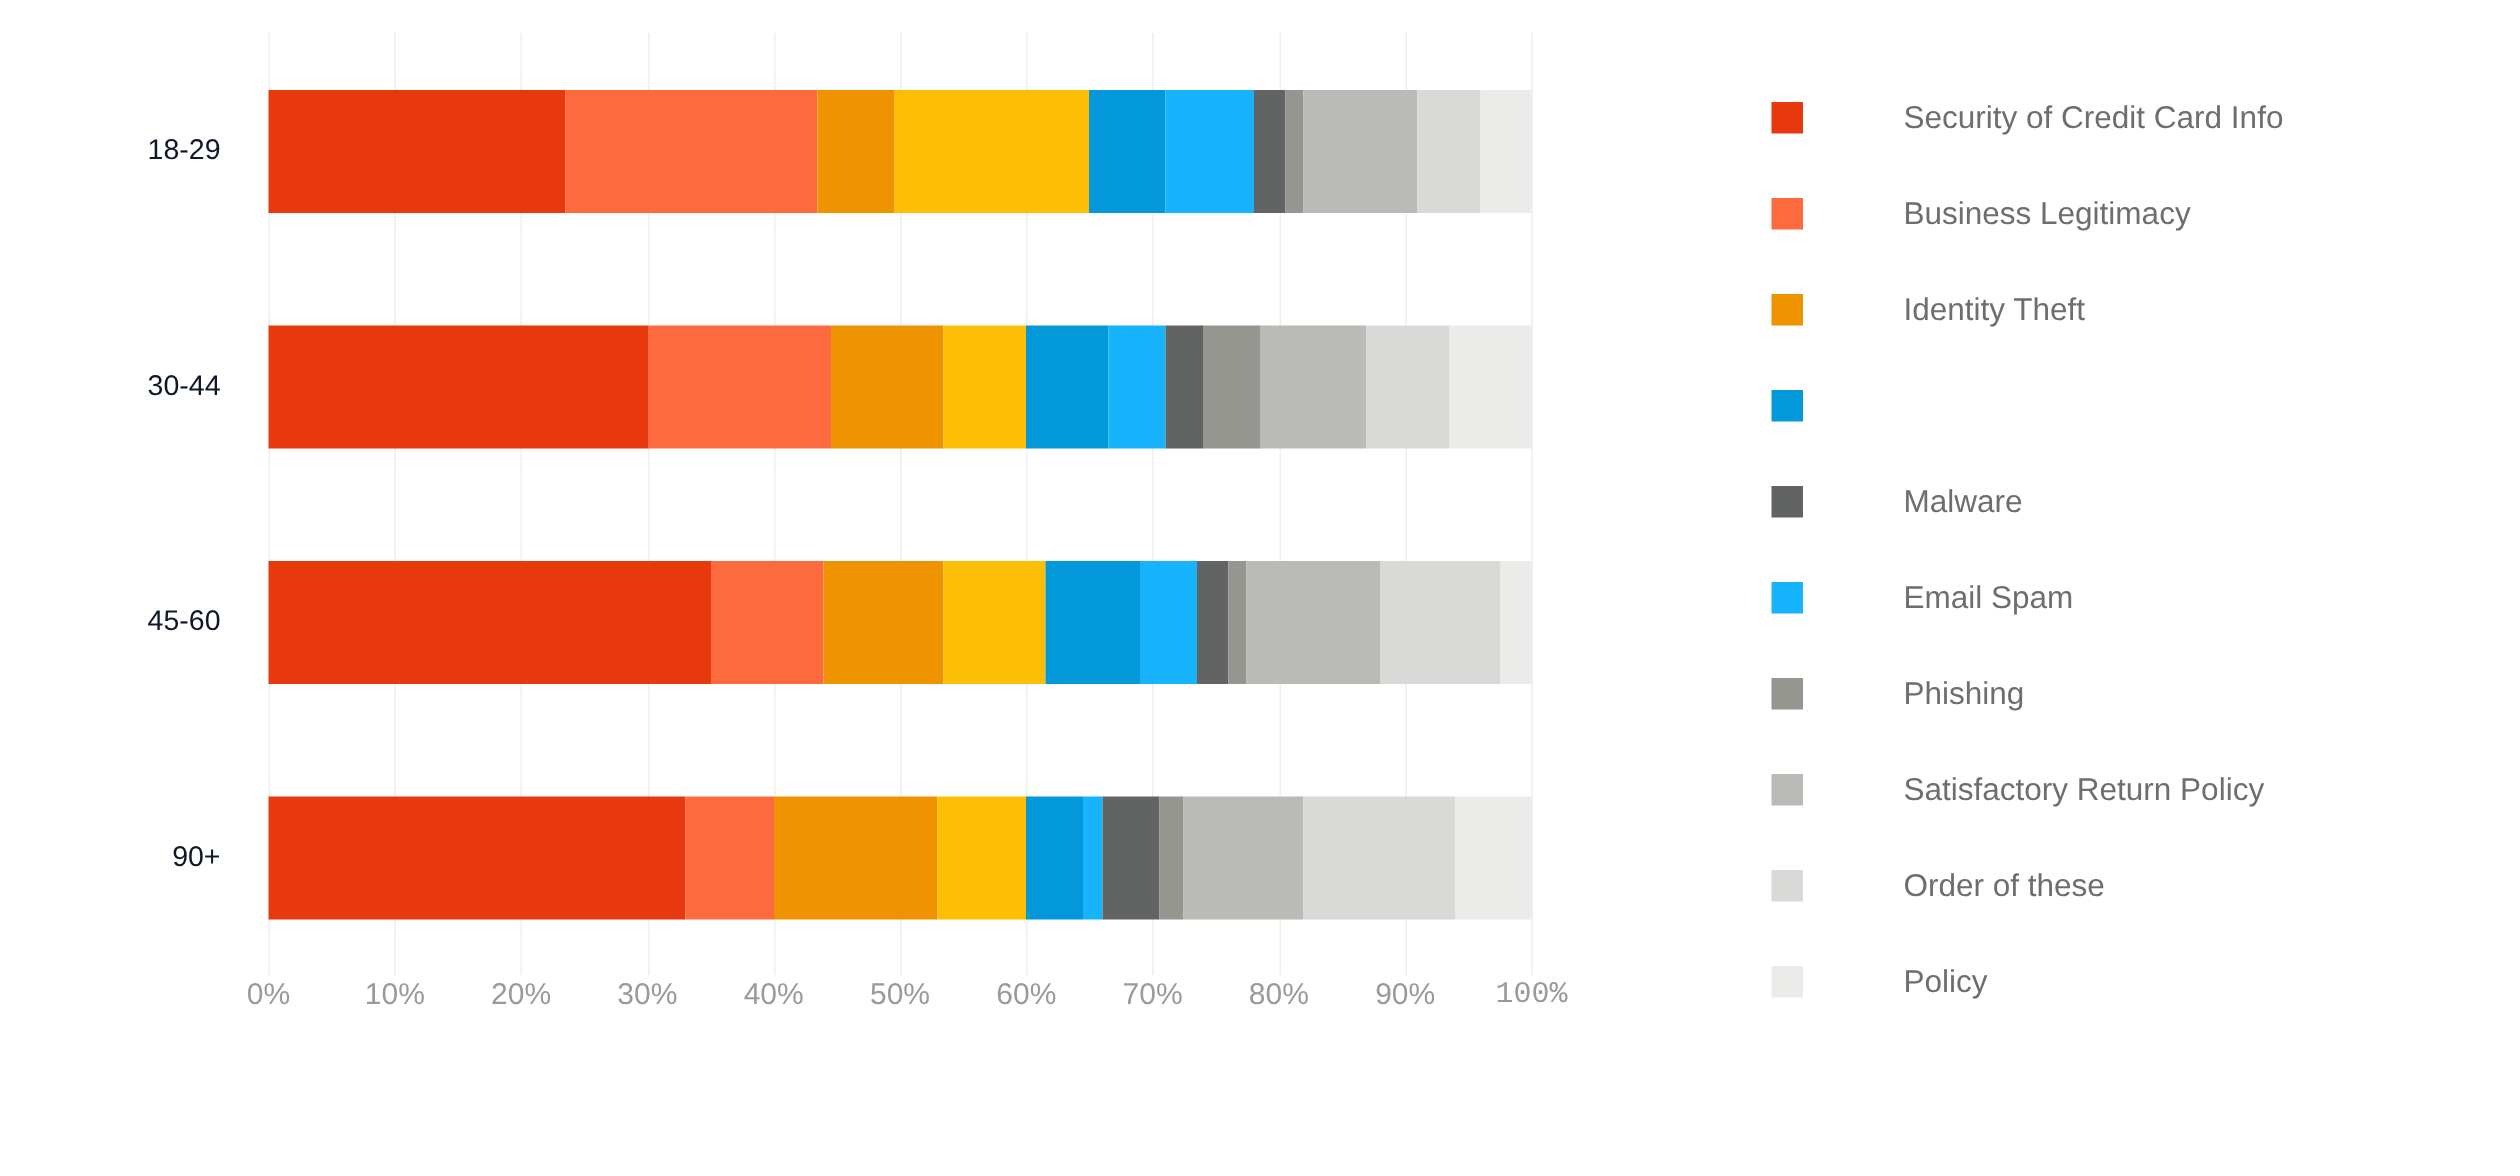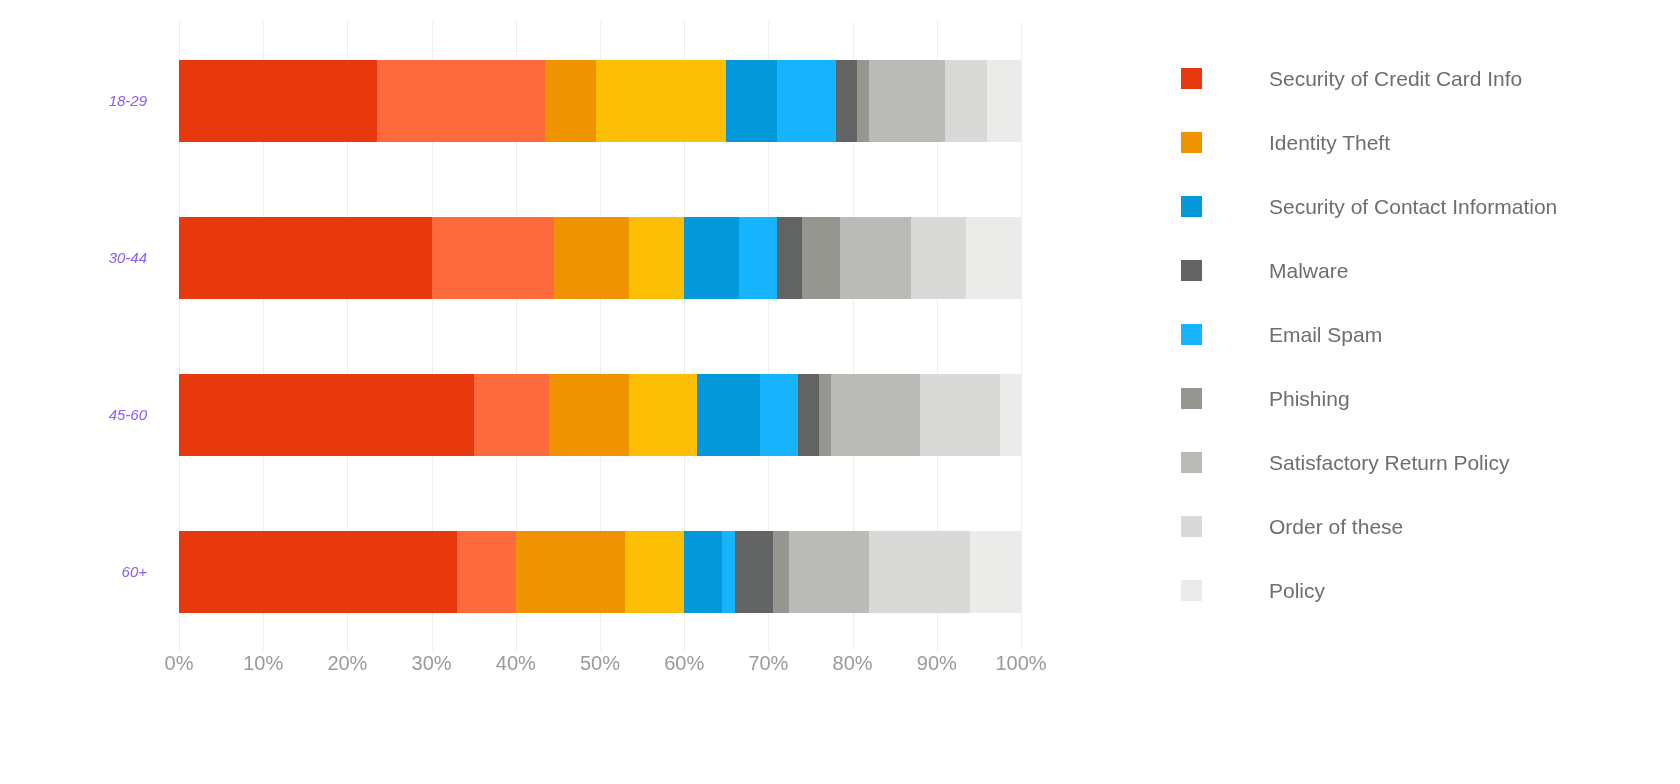--- a/index.html
+++ b/index.html
@@ -73,24 +73,23 @@
     width: 163px;
     height: 628px;
   }
   .ylabel {
     position: absolute;
     right: 16px;
     height: 82px;
     display: flex;
     align-items: center;
     justify-content: flex-end;
-    font-size: 15px;
-    color: #8b5cf6;
+    font-size: 19px;
+    color: #0f172a;
     white-space: nowrap;
-    font-style: italic;
   }
 
   
   .xlabels {
     position: absolute;
     left: 179px;
     top: 652px;
     width: 842px;
     height: 36px;
   }
@@ -131,21 +130,21 @@
 </style>
 </head>
 <body>
 
 <div id="root">
 
   <div class="ylabels">
       <div class="ylabel" style="top: 37.5px;">18-29</div>
       <div class="ylabel" style="top: 194.5px;">30-44</div>
       <div class="ylabel" style="top: 351.5px;">45-60</div>
-      <div class="ylabel" style="top: 508.5px;">60+</div>
+      <div class="ylabel" style="top: 508.5px;">90+</div>
     </div>
 
   <div class="plot-area">
     <div class="gridlines">
         <div class="gridline" style="left: 0%;"></div>
         <div class="gridline" style="left: 10%;"></div>
         <div class="gridline" style="left: 20%;"></div>
         <div class="gridline" style="left: 30%;"></div>
         <div class="gridline" style="left: 40%;"></div>
         <div class="gridline" style="left: 50%;"></div>
@@ -223,35 +222,38 @@
       <div class="xlabel" style="left: 0%;">0%</div>
       <div class="xlabel" style="left: 10%;">10%</div>
       <div class="xlabel" style="left: 20%;">20%</div>
       <div class="xlabel" style="left: 30%;">30%</div>
       <div class="xlabel" style="left: 40%;">40%</div>
       <div class="xlabel" style="left: 50%;">50%</div>
       <div class="xlabel" style="left: 60%;">60%</div>
       <div class="xlabel" style="left: 70%;">70%</div>
       <div class="xlabel" style="left: 80%;">80%</div>
       <div class="xlabel" style="left: 90%;">90%</div>
-      <div class="xlabel" style="left: 100%;">100%</div>
+      <div class="xlabel" style="left: 100%; font-family: Liberation Mono, monospace;">100%</div>
     </div>
 
   <div class="legend">
       <div class="legend-item">
         <span class="legend-swatch" style="background: rgb(232, 56, 13);"></span>
         <span class="legend-label">Security of Credit Card Info</span>
       </div>
       <div class="legend-item">
+        <span class="legend-swatch" style="background: rgb(253, 106, 62);"></span>
+        <span class="legend-label">Business Legitimacy</span>
+      </div>
+      <div class="legend-item">
         <span class="legend-swatch" style="background: rgb(240, 147, 0);"></span>
         <span class="legend-label">Identity Theft</span>
       </div>
       <div class="legend-item">
         <span class="legend-swatch" style="background: rgb(3, 152, 218);"></span>
-        <span class="legend-label">Security of Contact Information</span>
       </div>
       <div class="legend-item">
         <span class="legend-swatch" style="background: rgb(97, 100, 99);"></span>
         <span class="legend-label">Malware</span>
       </div>
       <div class="legend-item">
         <span class="legend-swatch" style="background: rgb(23, 180, 253);"></span>
         <span class="legend-label">Email Spam</span>
       </div>
       <div class="legend-item">

